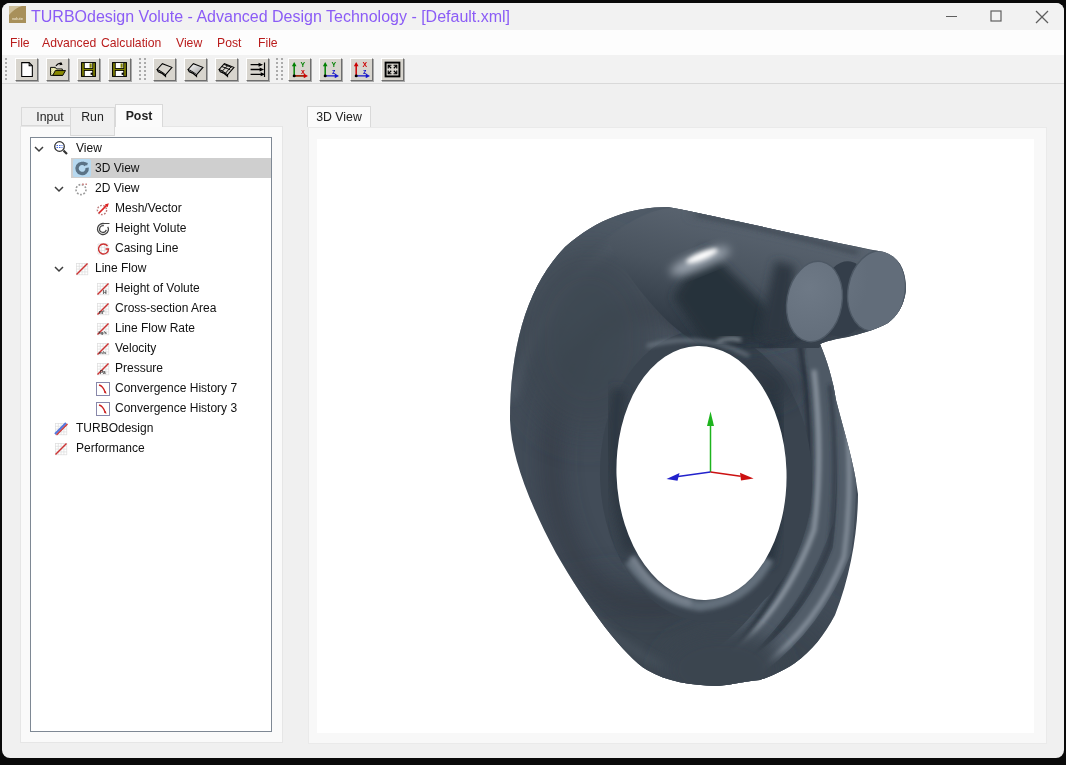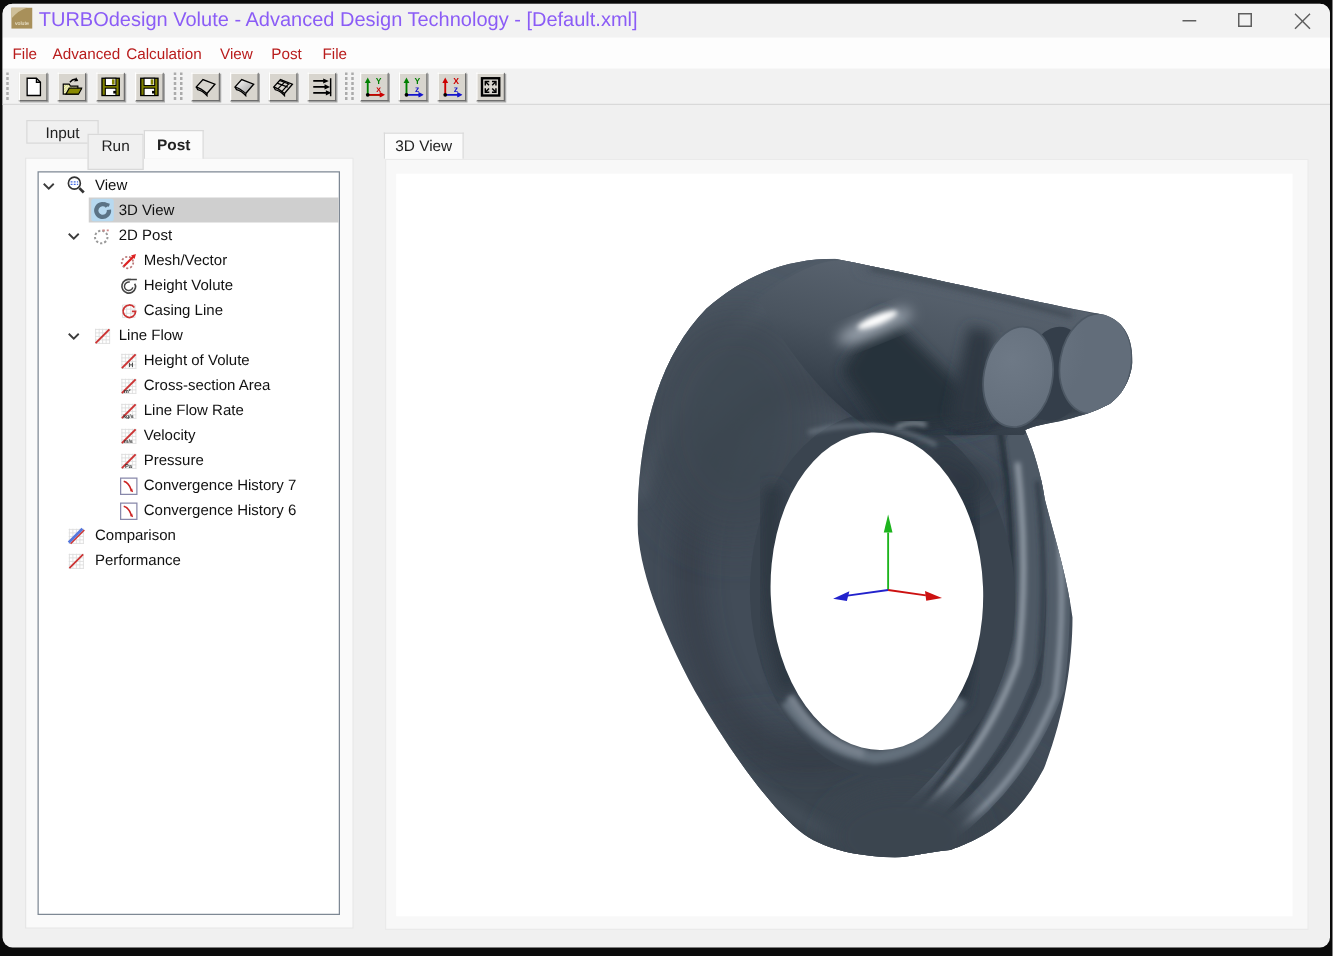--- a/index.html
+++ b/index.html
@@ -171,21 +171,21 @@
     <div class="tbtn" style="left:379px">
         <svg viewBox="0 0 16 16" width="17" height="17">
       <rect x="1.5" y="1.5" width="13" height="13" fill="none" stroke="#000" stroke-width="1.8"></rect>
       <path d="M4,7 v-3 h3 M9,4 h3 v3 M12,9 v3 h-3 M7,12 h-3 v-3" fill="none" stroke="#000" stroke-width="1.1"></path>
       <path d="M4.2,4.2 l2.6,2.6 M11.8,4.2 l-2.6,2.6 M11.8,11.8 l-2.6,-2.6 M4.2,11.8 l2.6,-2.6" stroke="#000" stroke-width="1.1"></path>
     </svg>
       </div>
   </div>
 
   <div class="lpage"></div>
-  <div class="tab" style="left:19px;top:93px;width:58px;height:19px;line-height:19px">Input</div>
+  <div class="tab" style="left:19px;top:104px;width:58px;height:19px;line-height:19px">Input</div>
   <div class="tab" style="left:68px;top:104px;width:45px;height:29px;line-height:19px">Run</div>
   <div class="tab active" style="left:113px;top:101px;width:48px;height:23px;line-height:22px;font-weight:bold">Post</div>
 
   <div class="rpage"></div>
   <div class="tab active" style="left:305px;top:103px;width:64px;height:21px;line-height:21px">3D View</div>
   <div class="canvas"></div>
 
   <div class="treebox"></div>
   <div class="sel"></div>
   <div class="selicon"></div>
@@ -272,33 +272,33 @@
       <path d="M2,13 L13,2" stroke="#5577dd" stroke-width="2.2"></path>
       <path d="M3.5,14 L14.5,3" stroke="#cc3333" stroke-width="1.2"></path>
     </svg>
     <svg class="ticon" style="left:51px;top:438px" viewBox="0 0 16 16">
       <path d="M2,2.5 h12 M2,5.3 h12 M2,8.1 h12 M2,10.9 h12 M2,13.7 h12 M2.5,2 v12 M5.3,2 v12 M8.1,2 v12 M10.9,2 v12 M13.7,2 v12" stroke="#dcdcdc" stroke-width="0.7"></path>
       <path d="M2.5,13.5 L13.5,2.5" stroke="#cc3333" stroke-width="1.4"></path>
     </svg>
 
     <div class="row" style="left:74px;top:135px">View</div>
     <div class="row" style="left:93px;top:155px">3D View</div>
-    <div class="row" style="left:93px;top:175px">2D Post</div>
+    <div class="row" style="left:93px;top:175px">2D View</div>
     <div class="row" style="left:113px;top:195px">Mesh/Vector</div>
     <div class="row" style="left:113px;top:215px">Height Volute</div>
     <div class="row" style="left:113px;top:235px">Casing Line</div>
     <div class="row" style="left:93px;top:255px">Line Flow</div>
     <div class="row" style="left:113px;top:275px">Height of Volute</div>
     <div class="row" style="left:113px;top:295px">Cross-section Area</div>
     <div class="row" style="left:113px;top:315px">Line Flow Rate</div>
     <div class="row" style="left:113px;top:335px">Velocity</div>
     <div class="row" style="left:113px;top:355px">Pressure</div>
     <div class="row" style="left:113px;top:375px">Convergence History 7</div>
-    <div class="row" style="left:113px;top:395px">Convergence History 6</div>
-    <div class="row" style="left:74px;top:415px">Comparison</div>
+    <div class="row" style="left:113px;top:395px">Convergence History 3</div>
+    <div class="row" style="left:74px;top:415px">TURBOdesign</div>
     <div class="row" style="left:74px;top:435px">Performance</div>
   </div>
 
   <svg id="volute" style="position:absolute;left:315px;top:136px" width="717" height="594" viewBox="0 0 717 594">
     <defs>
       <clipPath id="sil">
         <path d="M193,281
           C193,206 211,146 248,108
           C281,79 315,68 351,68
           C413,80 503,101 567,113

